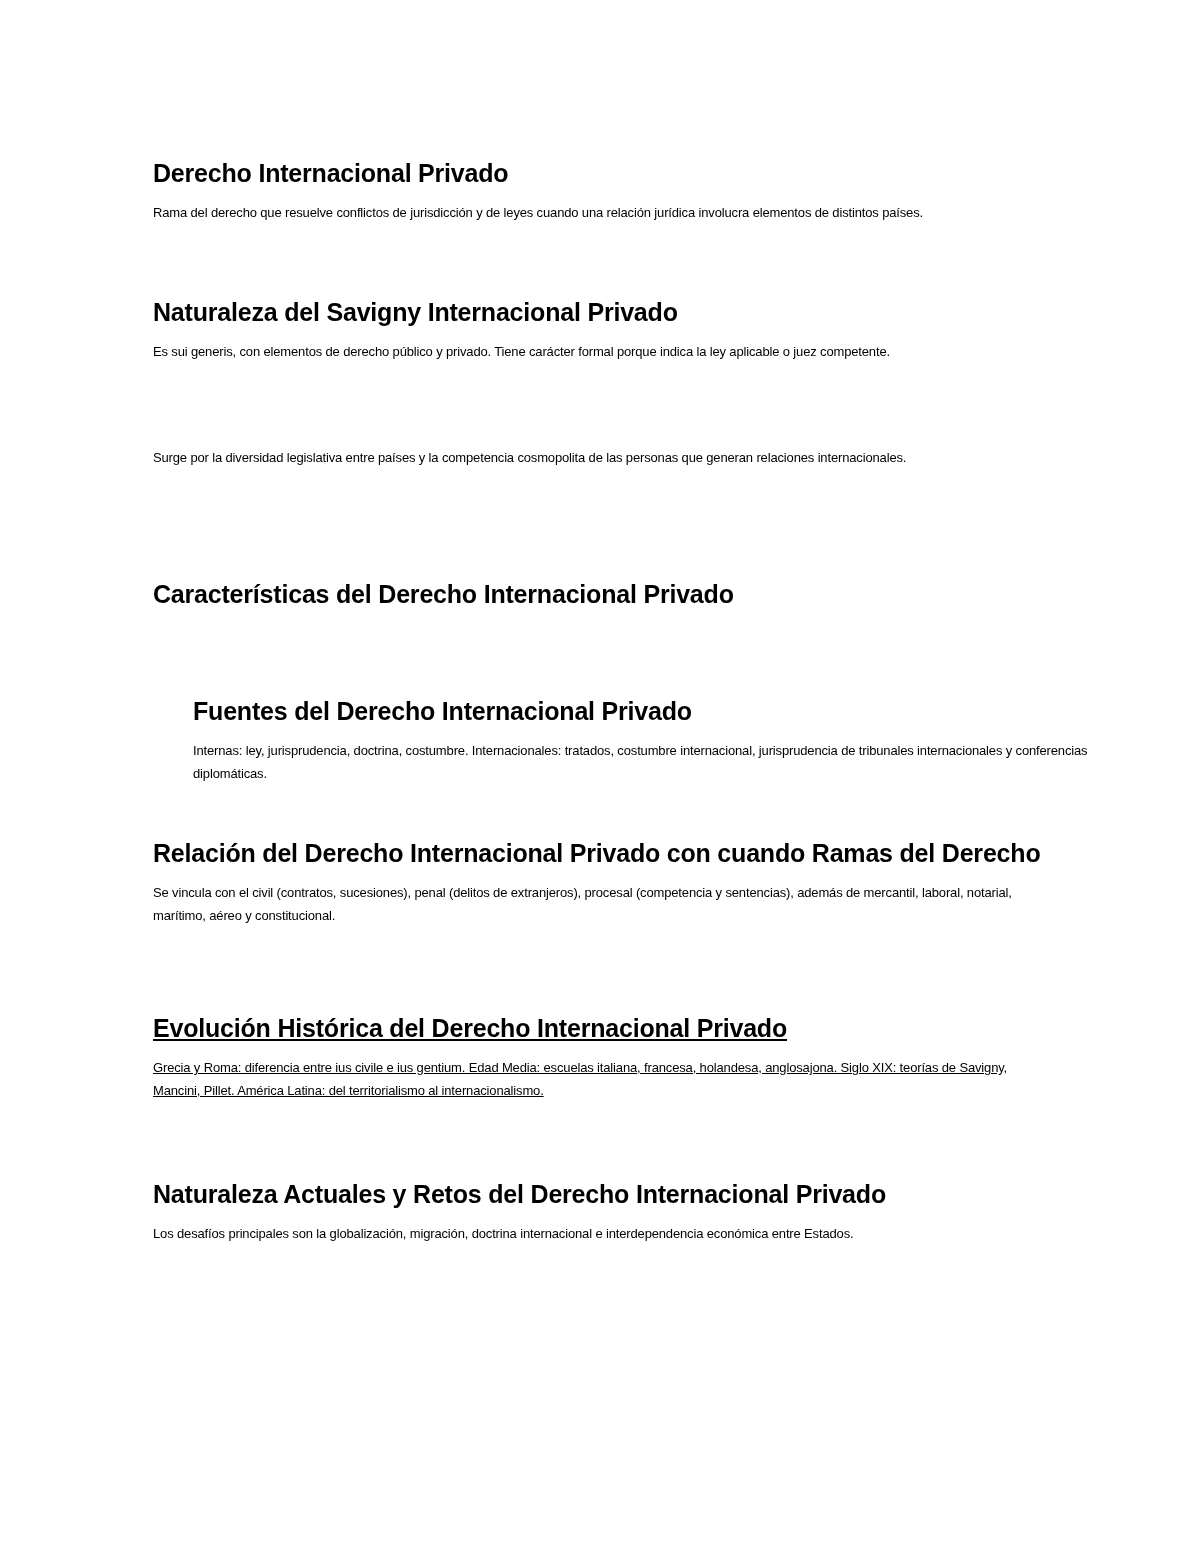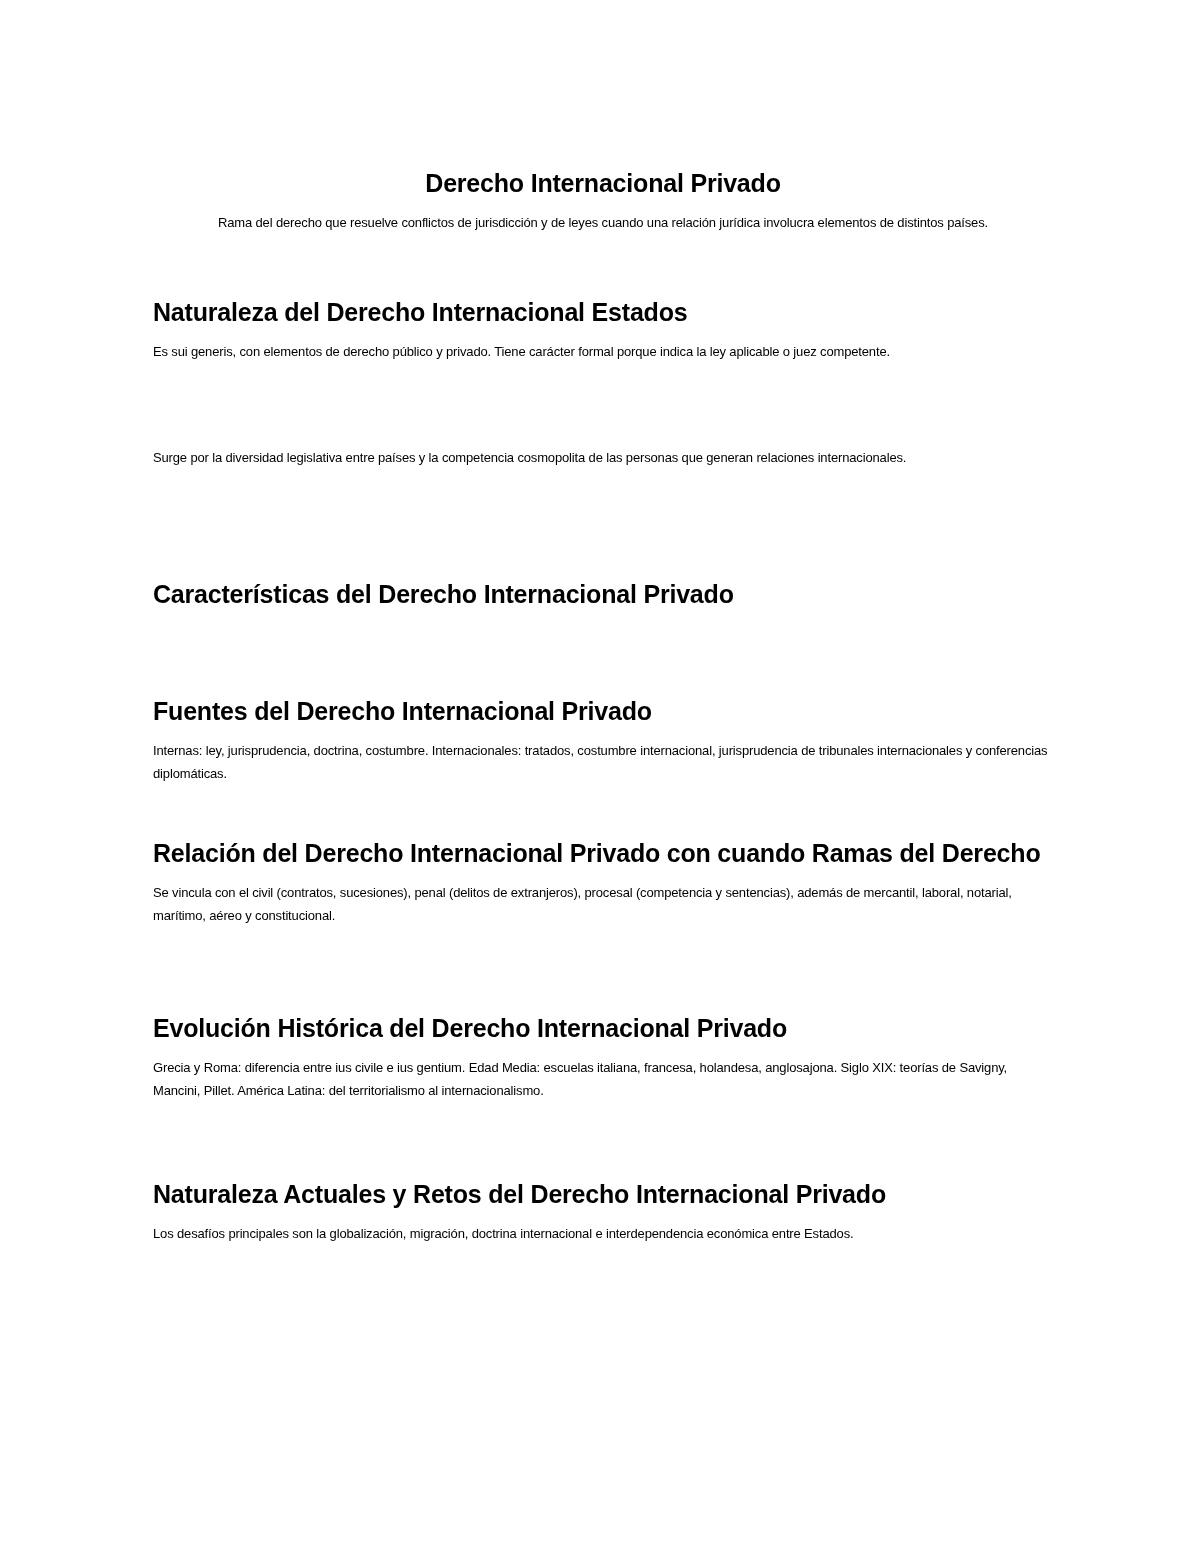--- a/index.html
+++ b/index.html
@@ -20,49 +20,49 @@
     line-height: 23px;
     margin: 10px 0 0 0;
     letter-spacing: -0.15px;
   }
 </style>
 </head>
 <body>
 
 <div class="page">
 
-  <div class="section" style="top:166px;text-align:center;">
+  <div class="section" style="top:156px;">
     <h2>Derecho Internacional Privado</h2>
     <p>Rama del derecho que resuelve conflictos de jurisdicción y de leyes cuando una relación jurídica involucra elementos de distintos países.</p>
   </div>
 
   <div class="section" style="top:295px;">
-    <h2>Naturaleza del Derecho Internacional Estados</h2>
+    <h2>Naturaleza del Savigny Internacional Privado</h2>
     <p>Es sui generis, con elementos de derecho público y privado. Tiene carácter formal porque indica la ley aplicable o juez competente.</p>
   </div>
 
   <div class="section" style="top:436px;">
     <p>Surge por la diversidad legislativa entre países y la competencia cosmopolita de las personas que generan relaciones internacionales.</p>
   </div>
 
   <div class="section" style="top:577px;">
     <h2>Características del Derecho Internacional Privado</h2>
   </div>
 
-  <div class="section" style="top:694px;">
+  <div class="section" style="top:694px;margin-left:40px;">
     <h2>Fuentes del Derecho Internacional Privado</h2>
     <p>Internas: ley, jurisprudencia, doctrina, costumbre. Internacionales: tratados, costumbre internacional, jurisprudencia de tribunales internacionales y conferencias diplomáticas.</p>
   </div>
 
   <div class="section" style="top:836px;">
     <h2>Relación del Derecho Internacional Privado con cuando Ramas del Derecho</h2>
     <p>Se vincula con el civil (contratos, sucesiones), penal (delitos de extranjeros), procesal (competencia y sentencias), además de mercantil, laboral, notarial, marítimo, aéreo y constitucional.</p>
   </div>
 
-  <div class="section" style="top:1011px;">
+  <div class="section" style="top:1011px;text-decoration:underline;">
     <h2>Evolución Histórica del Derecho Internacional Privado</h2>
     <p>Grecia y Roma: diferencia entre ius civile e ius gentium. Edad Media: escuelas italiana, francesa, holandesa, anglosajona. Siglo XIX: teorías de Savigny, Mancini, Pillet. América Latina: del territorialismo al internacionalismo.</p>
   </div>
 
   <div class="section" style="top:1177px;">
     <h2>Naturaleza Actuales y Retos del Derecho Internacional Privado</h2>
     <p>Los desafíos principales son la globalización, migración, doctrina internacional e interdependencia económica entre Estados.</p>
   </div>
 
 </div>

